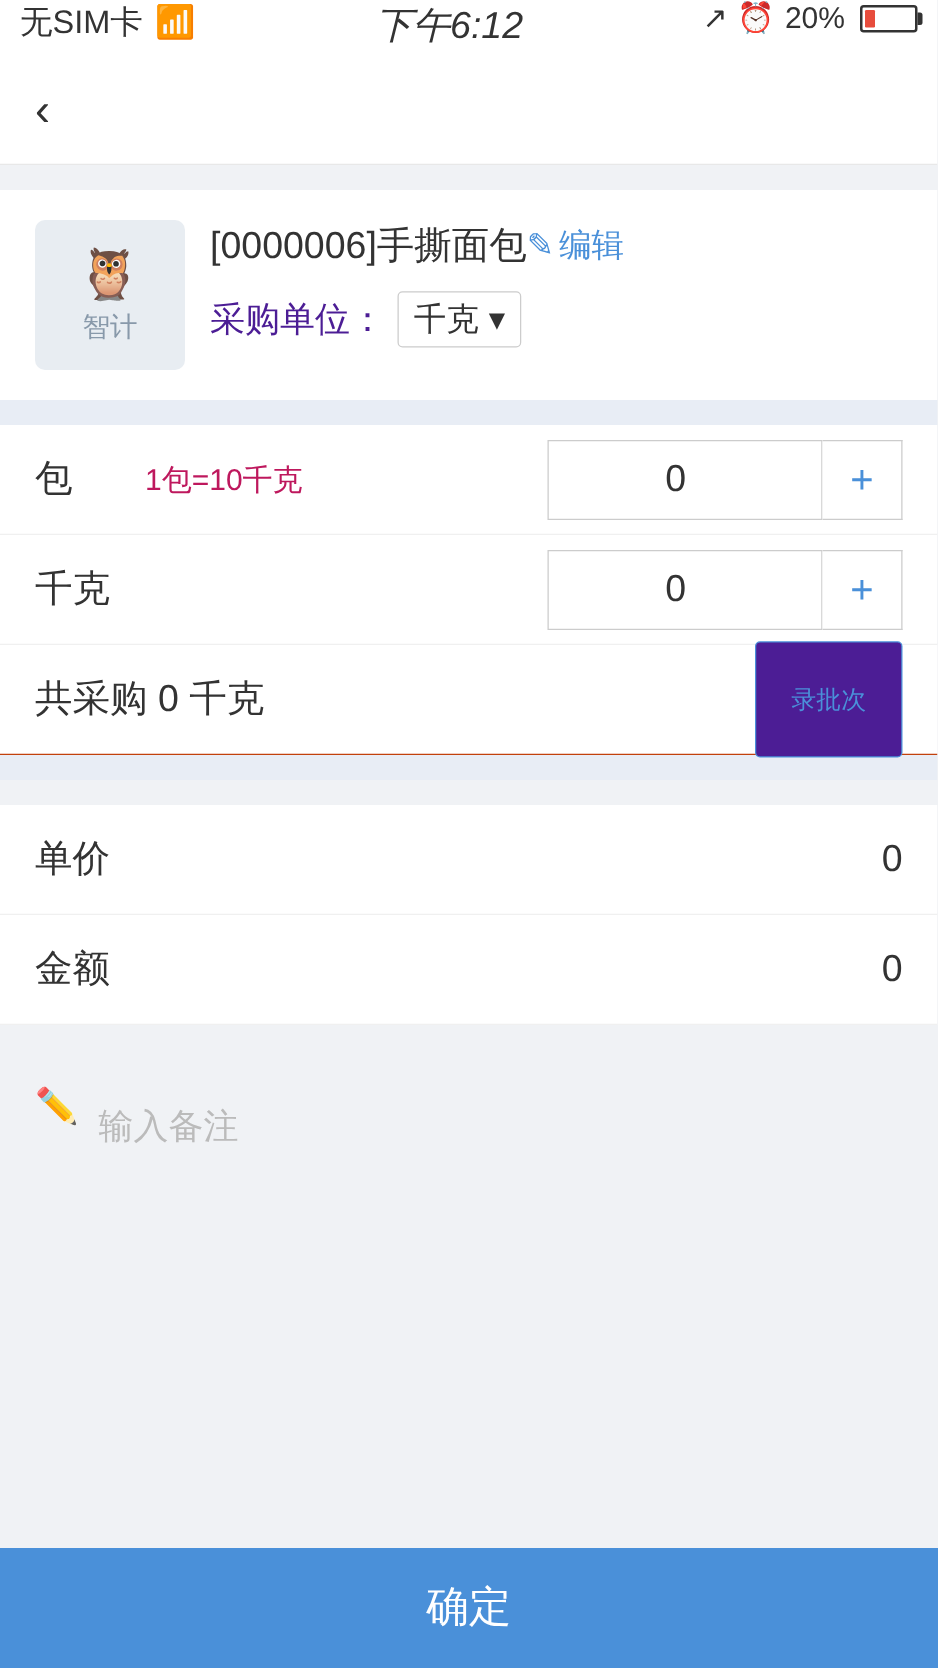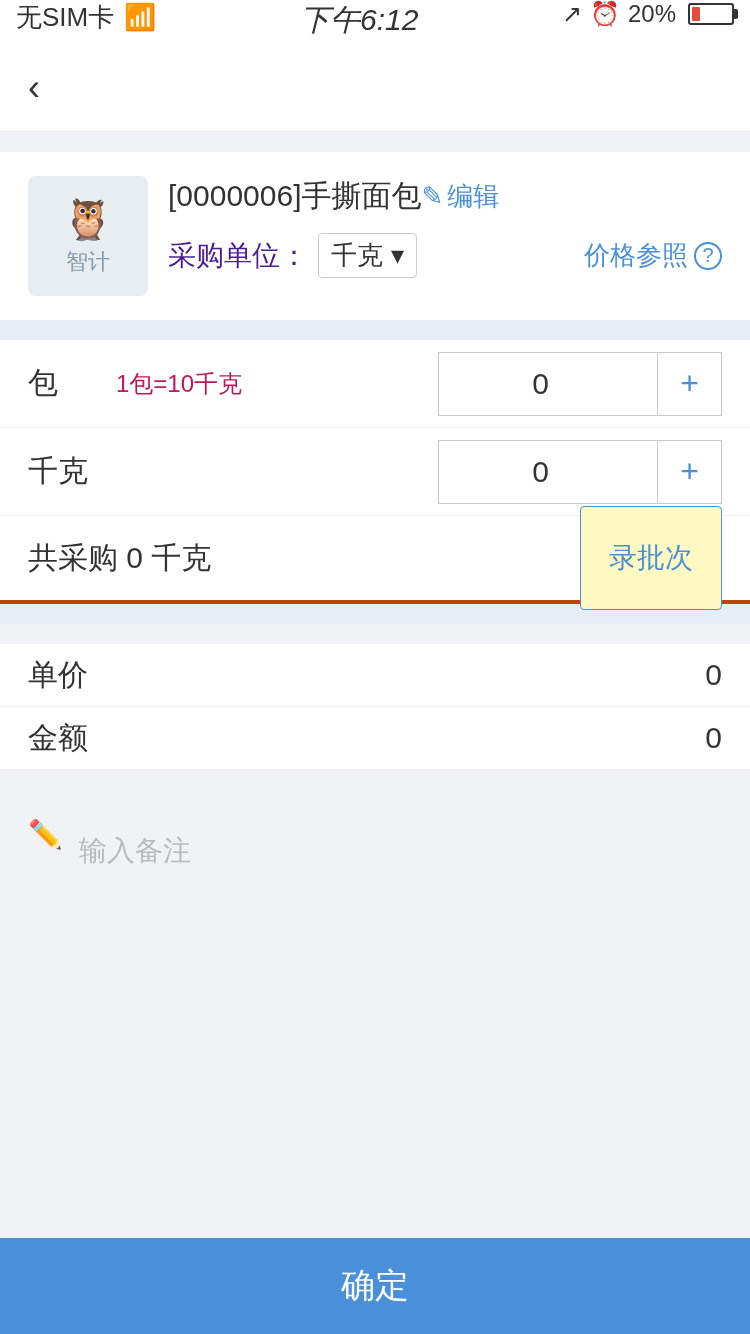--- a/index.html
+++ b/index.html
@@ -234,47 +234,47 @@
     }
 
     
     .summary-row {
       display: flex;
       align-items: center;
       justify-content: space-between;
       padding: 0 28px;
       height: 88px;
       background: #fff;
-      border-bottom: 4px solid #c2410c;
+      border-bottom: 1px solid #c2410c;
     }
     .summary-text {
       font-size: 30px;
       color: #333;
     }
     .batch-btn {
       border: 1px solid #4a90d9;
       color: #4a90d9;
-      background: #fef9c3;
+      background: #4c1d95;
       padding: 32px 28px;
-      font-size: 28px;
+      font-size: 20px;
       border-radius: 4px;
       cursor: pointer;
     }
 
     
     .price-section {
       background: #fff;
       margin-top: 20px;
     }
     .price-row {
       display: flex;
       align-items: center;
       justify-content: space-between;
       padding: 0 28px;
-      height: 63px;
+      height: 88px;
       border-bottom: 1px solid #f0f0f0;
     }
     .price-row-label {
       font-size: 30px;
       color: #333;
     }
     .price-row-value {
       font-size: 30px;
       color: #333;
     }
@@ -358,26 +358,20 @@
       </span>
     </div>
     <div class="unit-row">
       <div style="display:flex;align-items:center;">
         <span class="unit-label">采购单位：</span>
         <div class="unit-select">
           <span>千克</span>
           <span>▾</span>
         </div>
       </div>
-      <div class="price-ref">
-        <span>价格参照</span>
-        <div class="price-ref-help">
-          <span>?</span>
-        </div>
-      </div>
     </div>
   </div>
 </div>
 
 <div class="divider-section"></div>
 
 <div class="input-section">
 
   <div class="input-row">
     <span class="input-row-label">包</span>

